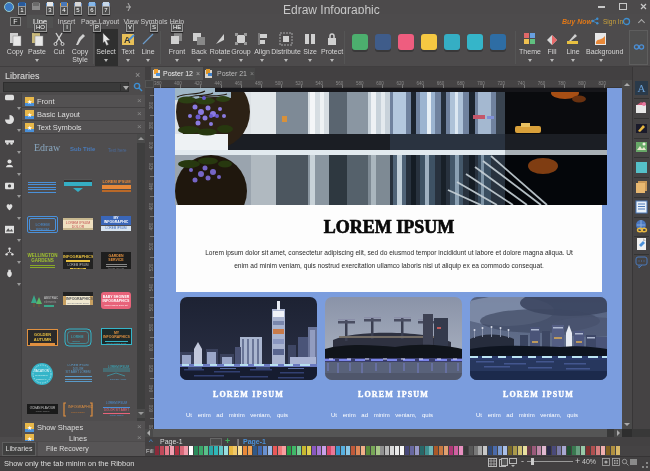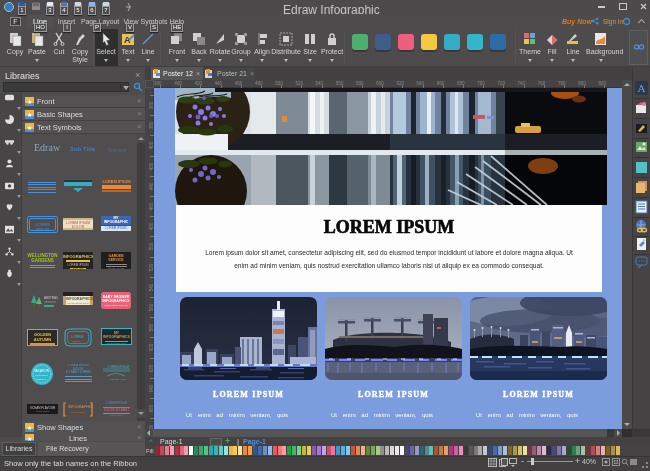--- a/index.html
+++ b/index.html
@@ -367,21 +367,21 @@
         <text x="2" y="6.5" font-size="6" fill="#fff">★</text>
       </svg>
       <div class="abs" style="left:37px;top:97px;color:#ddd;font-size:7.5px;">Front</div>
       <div class="abs" style="left:137px;top:96px;color:#888;font-size:8px;">×</div>
       <div class="abs" style="left:22px;top:108px;width:123px;height:13px;background:#535152;border-bottom:1px solid #434142;"></div>
       <svg class="abs" style="left:25px;top:110px" width="9" height="9">
         <rect width="9" height="9" fill="#e8b84a"></rect>
         <rect y="6" width="9" height="3" fill="#4a90d9"></rect>
         <text x="2" y="6.5" font-size="6" fill="#fff">★</text>
       </svg>
-      <div class="abs" style="left:37px;top:110px;color:#ddd;font-size:7.5px;">Basic Shapes</div>
+      <div class="abs" style="left:37px;top:110px;color:#ddd;font-size:7.5px;">Basic Layout</div>
       <div class="abs" style="left:137px;top:109px;color:#888;font-size:8px;">×</div>
       <div class="abs" style="left:22px;top:121px;width:123px;height:13px;background:#535152;border-bottom:1px solid #434142;"></div>
       <svg class="abs" style="left:25px;top:123px" width="9" height="9">
         <rect width="9" height="9" fill="#e8b84a"></rect>
         <rect y="6" width="9" height="3" fill="#4a90d9"></rect>
         <text x="2" y="6.5" font-size="6" fill="#fff">★</text>
       </svg>
       <div class="abs" style="left:37px;top:123px;color:#ddd;font-size:7.5px;">Text Symbols</div>
       <div class="abs" style="left:137px;top:122px;color:#888;font-size:8px;">×</div>
       <div class="abs" style="left:22px;top:421px;width:123px;height:13px;background:#535152;border-bottom:1px solid #434142;"></div>
@@ -1187,21 +1187,21 @@
       <div class="abs" style="left:586.2px;top:446px;width:4px;height:9px;background:#803030;"></div>
       <div class="abs" style="left:591.1px;top:446px;width:4px;height:9px;background:#b05050;"></div>
       <div class="abs" style="left:596px;top:446px;width:4px;height:9px;background:#d88080;"></div>
       <div class="abs" style="left:600.9000000000001px;top:446px;width:4px;height:9px;background:#f0b0b0;"></div>
       <div class="abs" style="left:605.8px;top:446px;width:4px;height:9px;background:#806020;"></div>
       <div class="abs" style="left:610.7px;top:446px;width:4px;height:9px;background:#b09040;"></div>
       <div class="abs" style="left:615.6px;top:446px;width:4px;height:9px;background:#d8b868;"></div>
     </div>
 
 <div class="abs" style="left:0;top:456px;width:650px;height:15px;background:#424041;border-top:1px solid #363435;"></div>
-<div class="abs" style="left:4px;top:459px;color:#ddd;font-size:7.5px;">Show only the tab names on the Ribbon</div>
+<div class="abs" style="left:4px;top:459px;color:#ddd;font-size:7.5px;">Show only the tab minim on the Ribbon</div>
 <div id="statusright">
       <svg class="abs" style="left:488px;top:458px" width="9" height="9">
         <rect x="0.5" y="0.5" width="8" height="8" fill="none" stroke="#b8b8b8"></rect>
         <path d="M3 0.5 v8 M6 0.5 v8 M0.5 3 h8 M0.5 6 h8" stroke="#b8b8b8" stroke-width="0.7"></path>
       </svg>
       <svg class="abs" style="left:499px;top:458px" width="9" height="9">
         <rect x="0.5" y="1.5" width="6" height="7" fill="none" stroke="#b8b8b8"></rect>
         <rect x="2.5" y="0.5" width="6" height="7" fill="#555" stroke="#b8b8b8"></rect>
       </svg>
       <svg class="abs" style="left:509px;top:458px" width="10" height="9">

